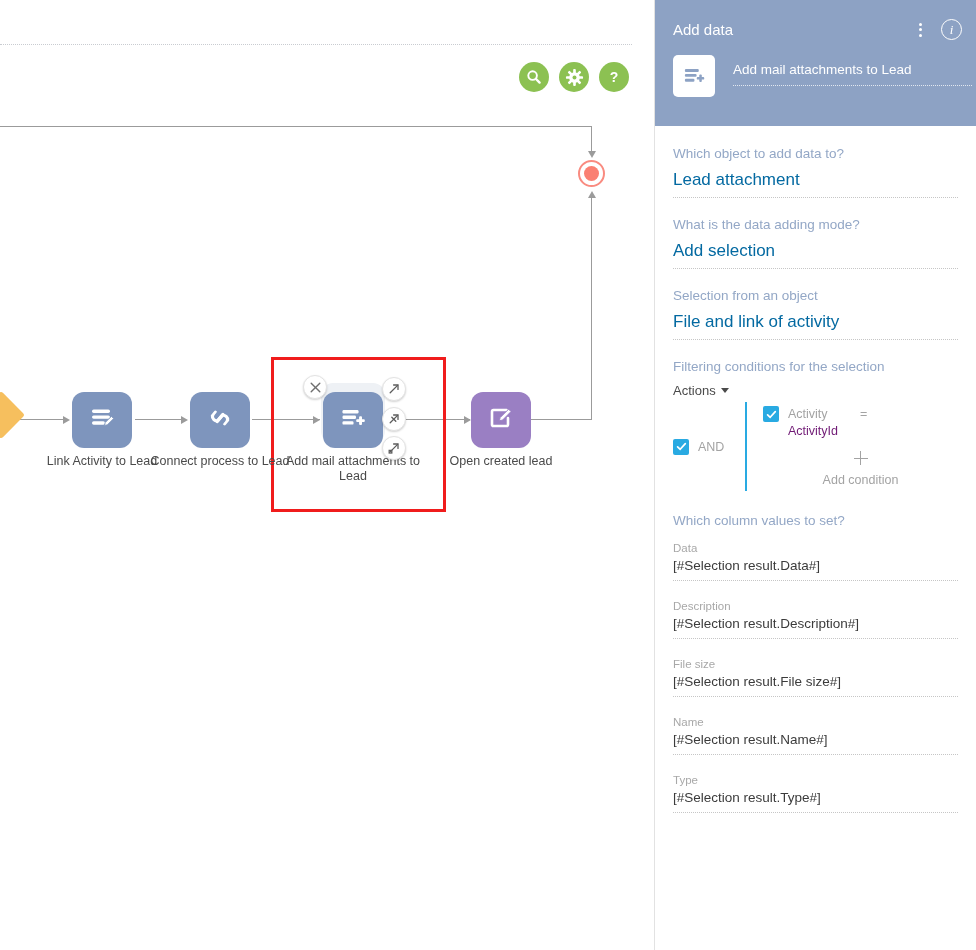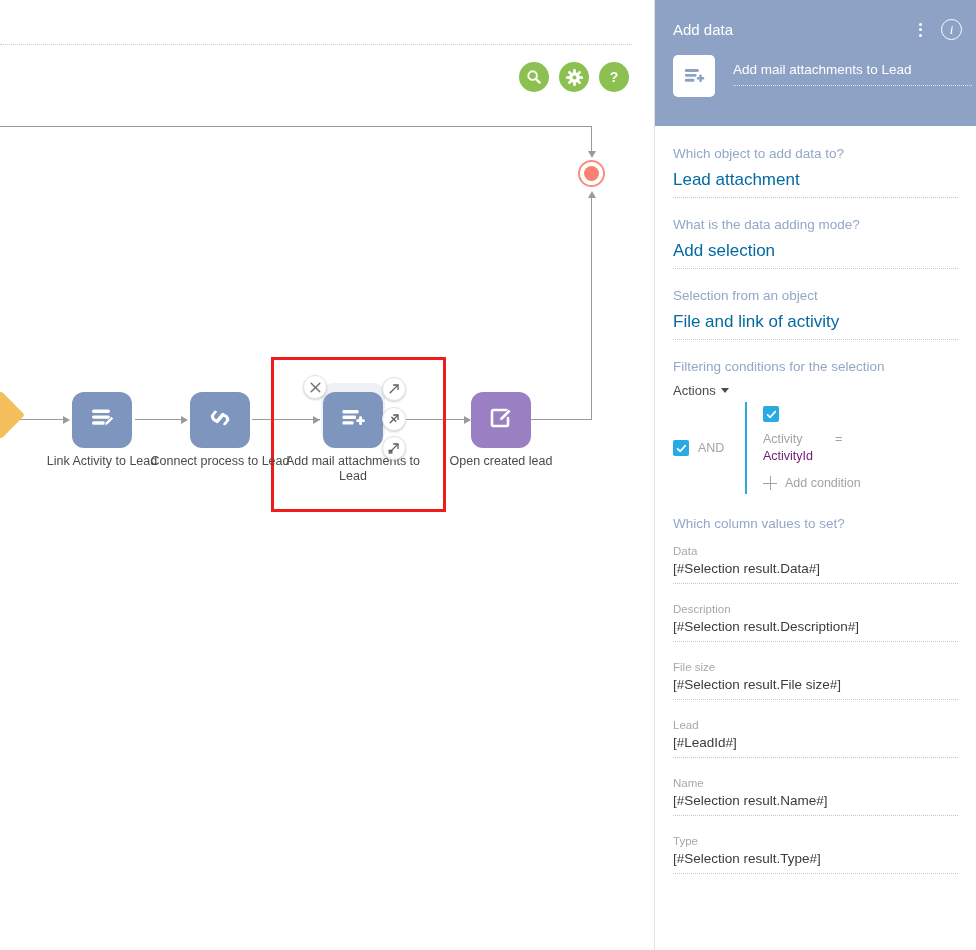--- a/index.html
+++ b/index.html
@@ -181,28 +181,28 @@
   .cond-col {
     flex:1; border-left:2px solid #29aae2; padding:4px 0 4px 16px;
   }
   .cb {
     width:16px; height:16px; border-radius:2px; background:#29aae2;
     display:flex; align-items:center; justify-content:center;
     flex:0 0 auto; cursor:pointer;
   }
   .cb svg { display:block; }
   .and-lbl { color:#a3a3a3; font-size:12.5px; }
-  .cond-row { display:flex; align-items:flex-start; gap:9px;flex-direction:column; }
+  .cond-row { display:flex; align-items:flex-start; gap:9px; }
   .cond-text { font-size:12.5px; line-height:17px; }
   .cond-left { color:#a3a3a3; display:inline-block; min-width:72px; }
   .cond-op { color:#a3a3a3; }
   .cond-val { color:#701a75; display:block; }
   .add-cond {
     display:flex; align-items:center; gap:8px;
-    margin-top:11px; color:#a3a3a3; font-size:12.5px; cursor:pointer;
+    margin-top:11px; color:#a3a3a3; font-size:12.5px; cursor:pointer;flex-direction:column;
   }
   .plus { position:relative; width:14px; height:14px; flex:0 0 auto; }
   .plus:before, .plus:after {
     content:""; position:absolute; background:#a3a3a3;
   }
   .plus:before { left:0; top:6.5px; width:14px; height:1.3px; }
   .plus:after { top:0; left:6.5px; height:14px; width:1.3px; }
 </style>
 </head>
 <body>
@@ -450,24 +450,20 @@
     </div>
     <div class="field">
       <div class="field-label">Description</div>
       <div class="field-value">[#Selection result.Description#]</div>
     </div>
     <div class="field">
       <div class="field-label">File size</div>
       <div class="field-value">[#Selection result.File size#]</div>
     </div>
     <div class="field">
-      <div class="field-label">Lead</div>
-      <div class="field-value">[#LeadId#]</div>
-    </div>
-    <div class="field">
       <div class="field-label">Name</div>
       <div class="field-value">[#Selection result.Name#]</div>
     </div>
     <div class="field">
       <div class="field-label">Type</div>
       <div class="field-value">[#Selection result.Type#]</div>
     </div>
 
   </div>
 </div>

